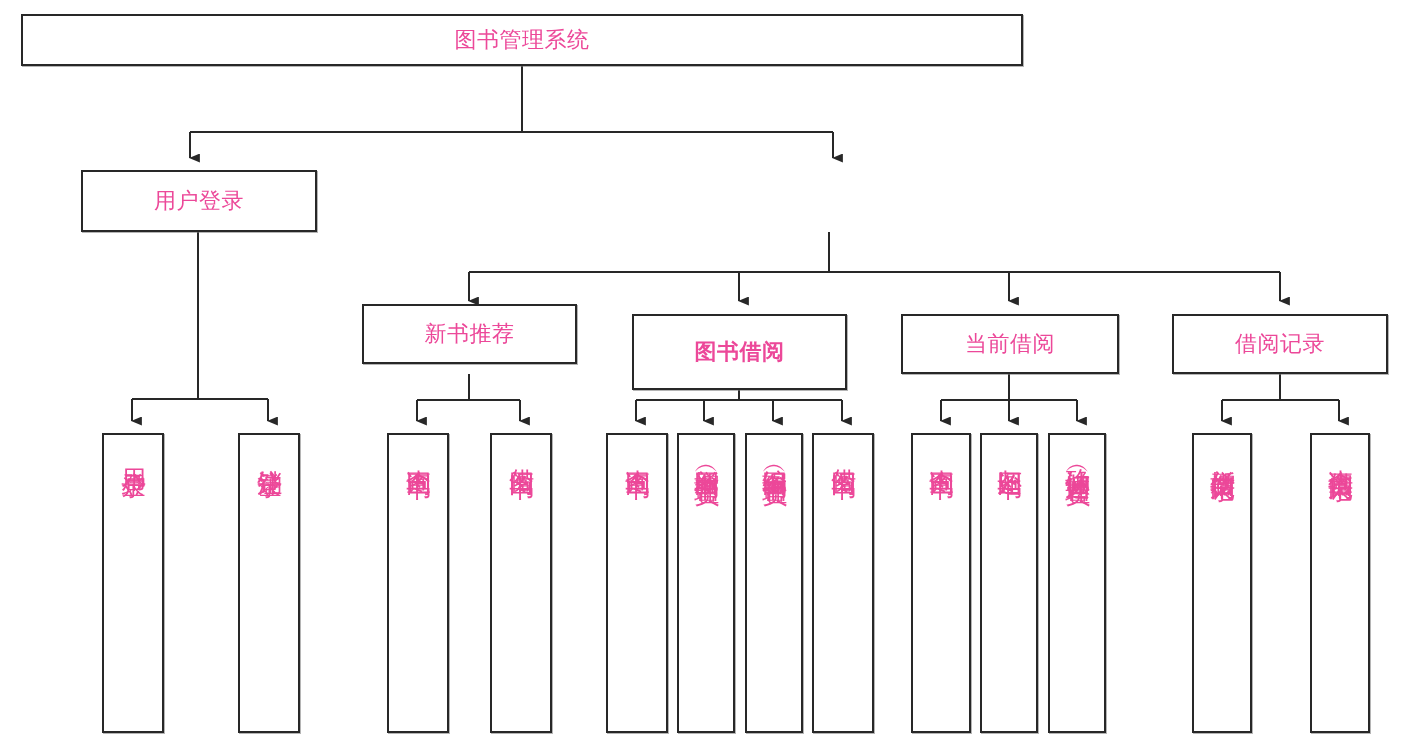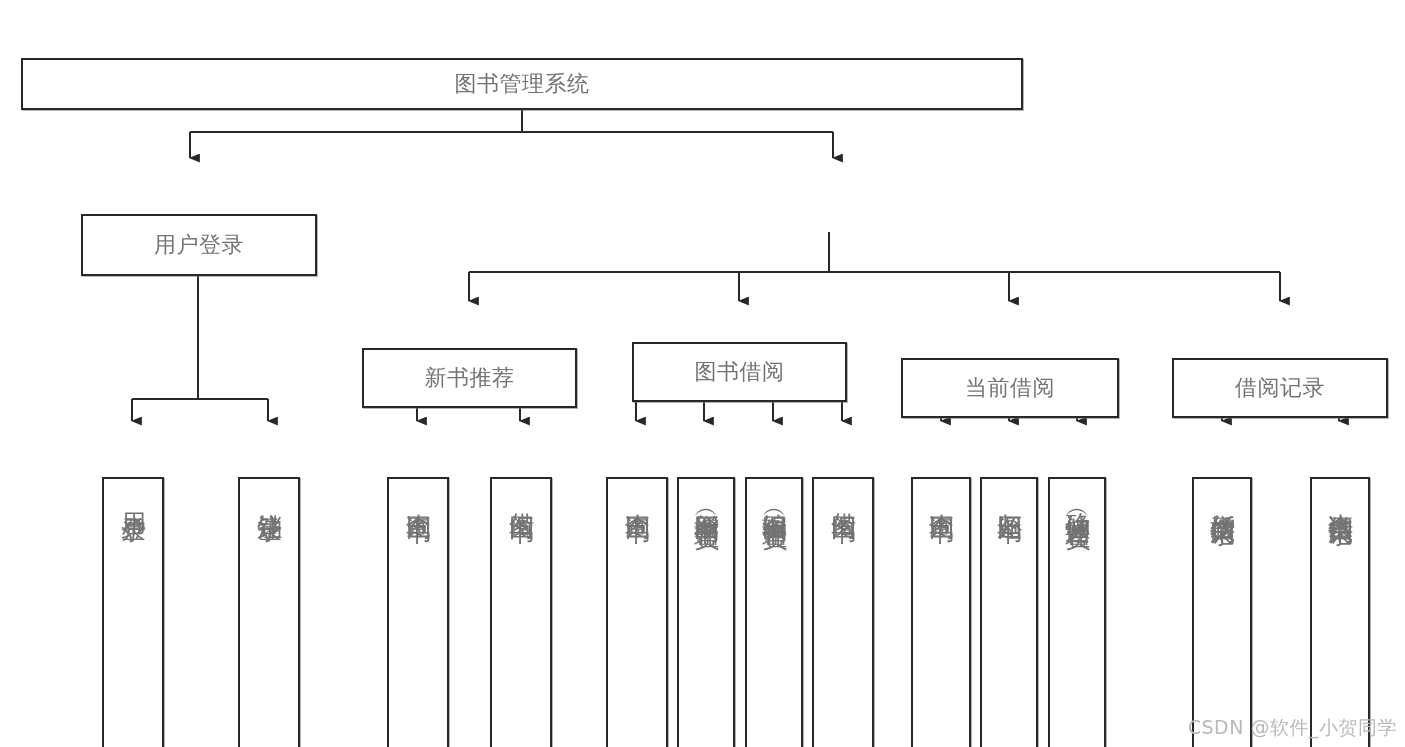--- a/index.html
+++ b/index.html
@@ -27,23 +27,22 @@
     pointer-events: none;
   }
   .node {
     position: absolute;
     box-sizing: border-box;
     border: 2px solid #282828;
     background: #ffffff;
     display: flex;
     align-items: center;
     justify-content: center;
-    color: #737373;
+    color: #ec4899;
     box-shadow: 1px 1px 0 rgba(120,120,120,0.55);
-    margin-top: 44px;
   }
   .node-label {
     display: block;
     text-align: center;
     line-height: 1.18;
     white-space: nowrap;
   }
   
   .node.horiz .node-label {
     font-size: 22px;
@@ -138,21 +137,21 @@
     <span class="node-label">图书管理系统</span>
   </div>
 
   <div class="node horiz" style="left:81px; top:170px; width:236px; height:62px;">
     <span class="node-label">用户登录</span>
   </div>
 
   <div class="node horiz" style="left:362px; top:304px; width:215px; height:60px;">
     <span class="node-label">新书推荐</span>
   </div>
-  <div class="node horiz" style="left:632px; top:298px; width:215px; height:60px;">
+  <div class="node horiz" style="left:632px; top:314px; width:215px; height:76px;font-weight:bold;">
     <span class="node-label">图书借阅</span>
   </div>
   <div class="node horiz" style="left:901px; top:314px; width:218px; height:60px;">
     <span class="node-label">当前借阅</span>
   </div>
   <div class="node horiz" style="left:1172px; top:314px; width:216px; height:60px;">
     <span class="node-label">借阅记录</span>
   </div>
 
   <div class="node leaf" style="left:102px; top:433px; width:62px; height:300px;">
@@ -192,15 +191,14 @@
     <span class="node-label">确认归还（管理员）</span>
   </div>
 
   <div class="node leaf" style="left:1192px; top:433px; width:60px; height:300px;">
     <span class="node-label">新增借阅记录</span>
   </div>
   <div class="node leaf" style="left:1310px; top:433px; width:60px; height:300px;">
     <span class="node-label">查询借阅记录</span>
   </div>
 
-  <div class="watermark">CSDN @软件_小贺同学</div>
 
 </div>
 
 </body></html>

